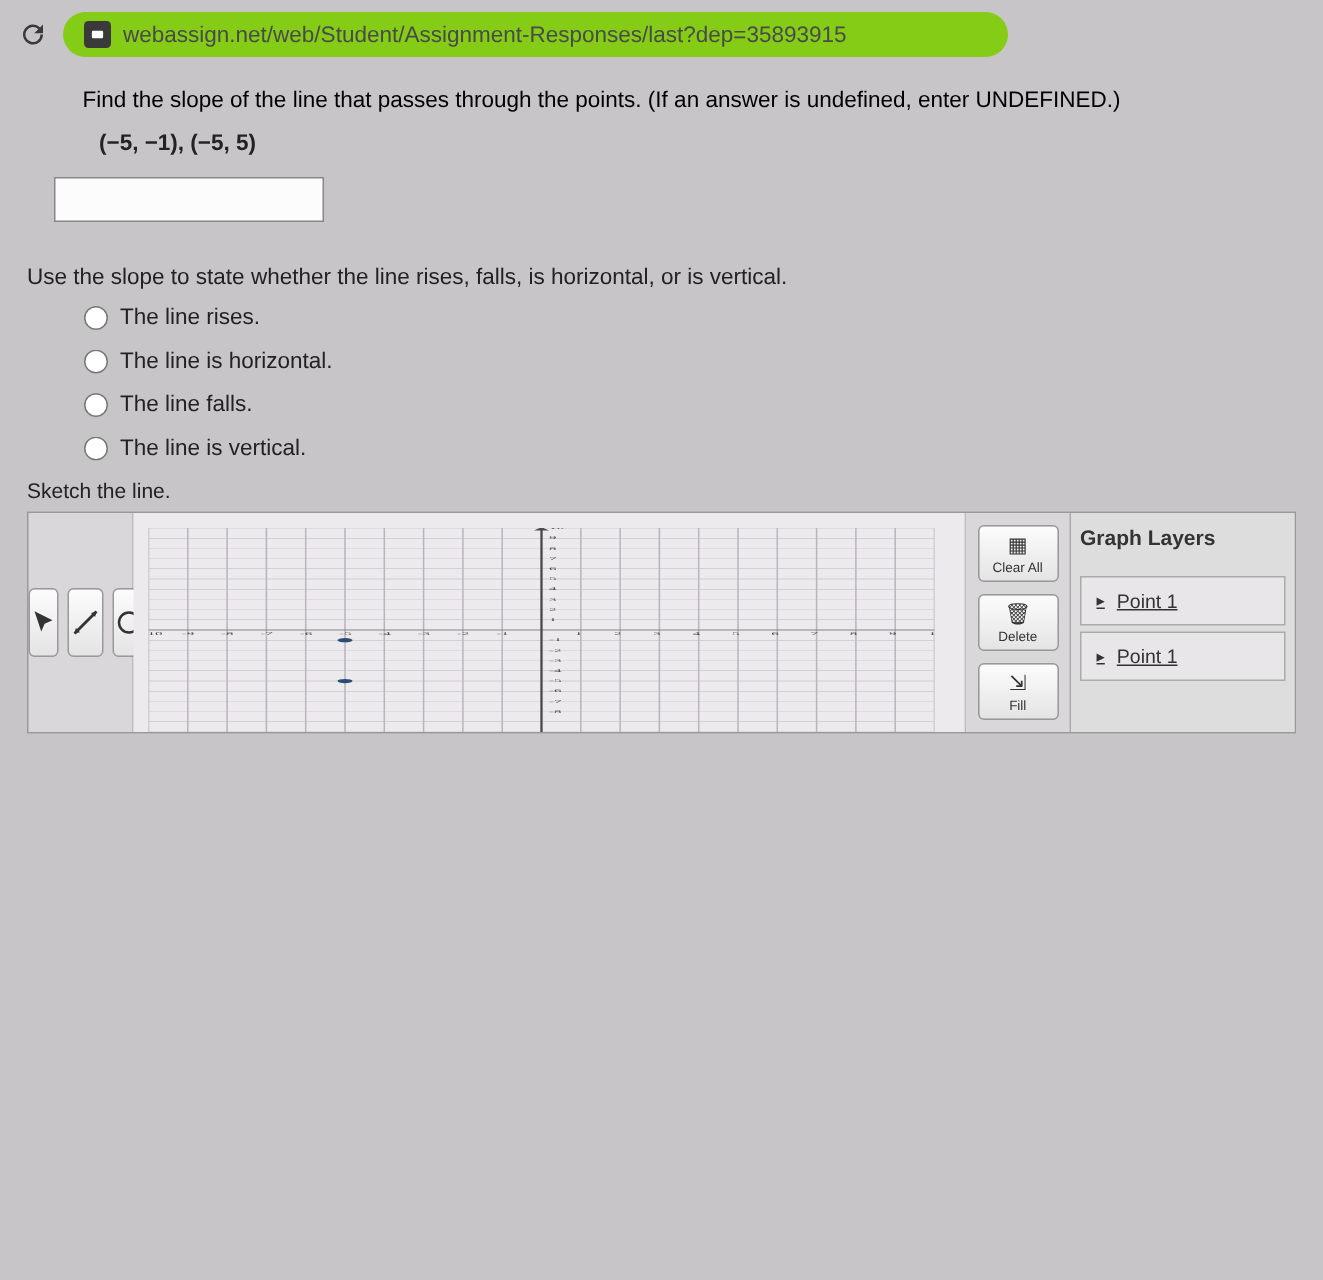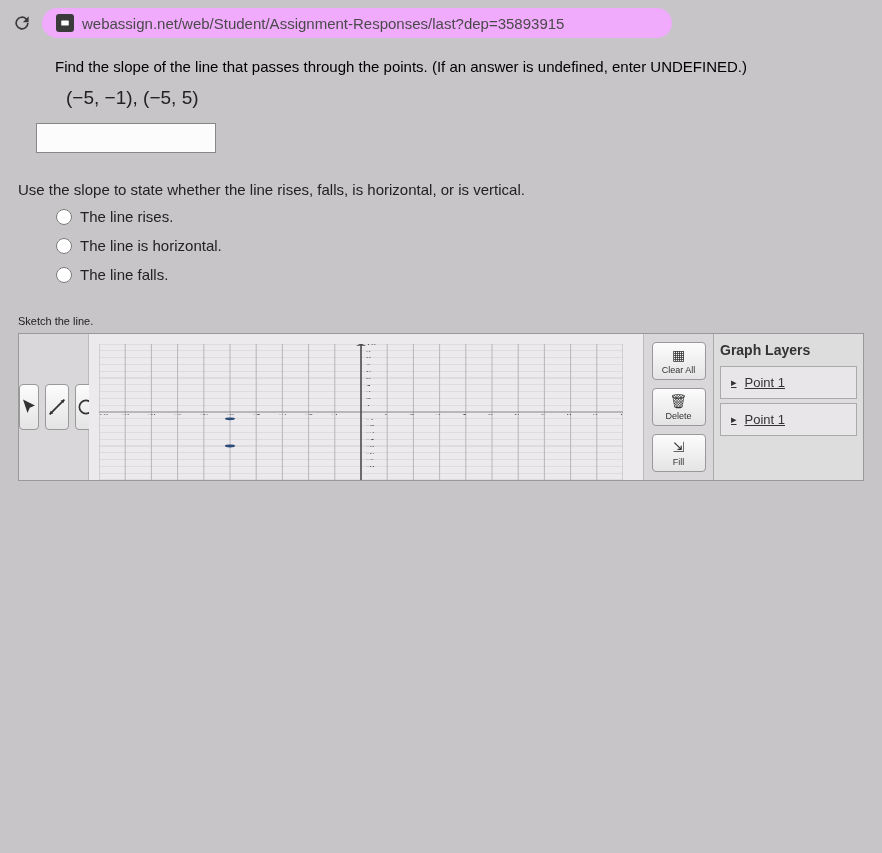--- a/index.html
+++ b/index.html
@@ -1,43 +1,43 @@
 <!DOCTYPE html>
 <html><head>
 <meta charset="utf-8">
 <style>
   * { box-sizing: border-box; margin: 0; padding: 0; }
   body { font-family: Verdana, Geneva, sans-serif; background: #c8c5c9; width: 882px; height: 853px; overflow: hidden; }
   .address-bar { display: flex; align-items: center; padding: 8px 12px; background: #c8c5c9; gap: 10px; }
   .refresh-icon { width: 20px; height: 20px; cursor: pointer; }
-  .url-box { background: #f0abfc; border-radius: 18px; padding: 6px 14px; display: flex; align-items: center; gap: 8px; flex: 1; max-width: 630px; }
+  .url-box { background: #84cc16; border-radius: 18px; padding: 6px 14px; display: flex; align-items: center; gap: 8px; flex: 1; max-width: 630px; }
   .site-icon { width: 18px; height: 18px; background: #3a3a3a; border-radius: 3px; display: flex; align-items: center; justify-content: center; }
   .site-icon svg { width: 10px; height: 10px; }
   .url-text { color: #4a4a4a; font-size: 15px; }
   .content { padding: 10px 18px; }
   .question { font-size: 15px; color: #000000; line-height: 1.5; margin-left: 37px; }
-  .points { font-weight: normal; font-size: 19px; margin: 8px 0 14px 48px; color: #222; }
+  .points { font-weight: bold; font-size: 15px; margin: 8px 0 14px 48px; color: #222; }
   .answer-input { width: 180px; height: 30px; border: 1px solid #888; background: #fcfcfc; margin-left: 18px; margin-bottom: 28px; }
   .question2 { font-size: 15px; color: #222; margin-bottom: 10px; }
   .radio-list { margin-left: 38px; }
   .radio-row { display: flex; align-items: flex-end; gap: 8px; margin-bottom: 12px; font-size: 15px; color: #222; }
   .radio-row input { width: 16px; height: 16px; }
-  .sketch-label { font-size: 11px; color: #222; margin-top: 32px; margin-bottom: 6px; }
+  .sketch-label { font-size: 14px; color: #222; margin-top: 12px; margin-bottom: 6px; }
   .graph-area { display: flex; border: 1px solid #999; background: #d9d7da; }
   .toolbar { width: 70px; display: flex; flex-direction: row; padding: 8px 0; gap: 6px; align-items: center; border-right: 1px solid #bbb; }
   .tool-btn { width: 46px; height: 46px; background: linear-gradient(#fcfcfc,#e4e4e4); border: 1px solid #999; border-radius: 4px; display: flex; align-items: center; justify-content: center; cursor: pointer; font-size: 20px; color: #333; }
   .tool-btn.selected { background: #2a56a8; color: #fff; border-color: #1a3a78; }
   .no-solution { width: 54px; height: 40px; background: linear-gradient(#fcfcfc,#e4e4e4); border: 1px solid #999; border-radius: 4px; font-size: 10px; display: flex; align-items: center; justify-content: center; text-align: center; line-height: 1.1; color: #555; cursor: pointer; margin-top: 4px; }
   .graph-canvas { flex: 1; position: relative; background: #eceaed; }
   .graph-grid { position: absolute; inset: 10px 20px 0 10px; }
   .side-controls { width: 70px; padding: 8px 4px; display: flex; flex-direction: column; gap: 8px; align-items: center; border-left: 1px solid #bbb; }
   .side-btn { width: 54px; background: linear-gradient(#fcfcfc,#e4e4e4); border: 1px solid #999; border-radius: 4px; padding: 4px 2px; font-size: 9px; display: flex; flex-direction: column; align-items: center; gap: 2px; cursor: pointer; color: #333; }
   .side-btn .icon { font-size: 14px; }
   .layers { width: 150px; background: #ddd; border-left: 1px solid #aaa; padding: 8px 6px; }
-  .layers-title { font-weight: bold; font-size: 14px; color: #333; margin-bottom: 8px; }
+  .layers-title { font-weight: bold; font-size: 14px; color: #333; margin-bottom: 18px; }
   .layer-item { background: #e8e6e9; border: 1px solid #aaa; padding: 8px 10px; font-size: 13px; color: #333; display: flex; align-items: center; gap: 8px; margin-bottom: 4px; cursor: pointer; text-decoration: underline; }
   .layer-item::before { content: "▸"; font-size: 11px; }
   svg.grid-svg { width: 100%; height: 100%; }
   .grid-line { stroke: #b8b5bb; stroke-width: 1; }
   .axis-line { stroke: #4a4a4a; stroke-width: 1.5; }
   .tick-label { font-size: 10px; fill: #444; font-family: Verdana; }
   .data-point { fill: #2a4a78; }
 </style>
 </head>
 <body>
@@ -69,20 +69,24 @@
         <input type="radio" name="dir" style="">
         <span>The line rises.</span>
       </label>
       <label class="radio-row">
         <input type="radio" name="dir" style="">
         <span>The line is horizontal.</span>
       </label>
       <label class="radio-row">
         <input type="radio" name="dir" style="">
         <span>The line falls.</span>
+      </label>
+      <label class="radio-row">
+        <input type="radio" name="dir" style="">
+        <span>The line is vertical.</span>
       </label>
     </div>
 
   <div class="sketch-label">Sketch the line.</div>
 
   <div class="graph-area">
     <div class="toolbar">
       <div class="tool-btn">
         <svg width="18" height="18" viewBox="0 0 24 24">
             <path fill="#333" d="M4 2l6 18 3-7 7-3z"></path>

